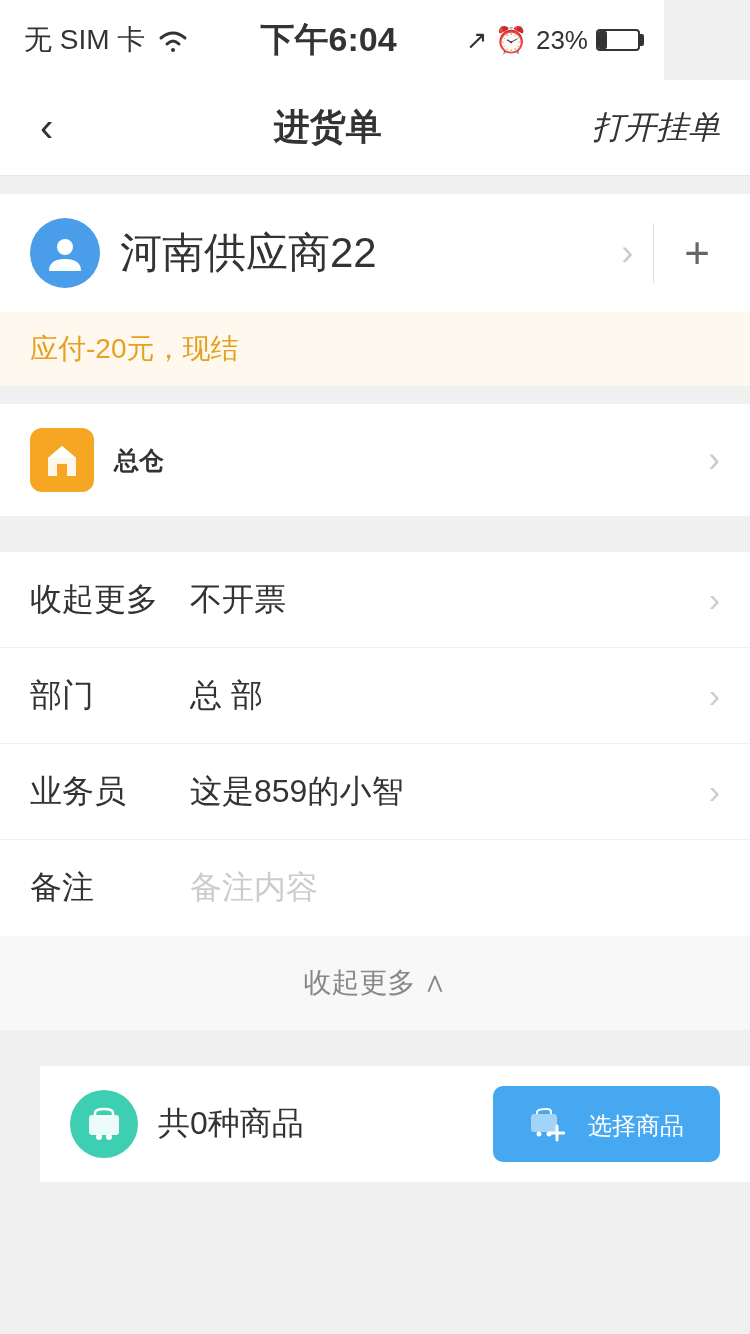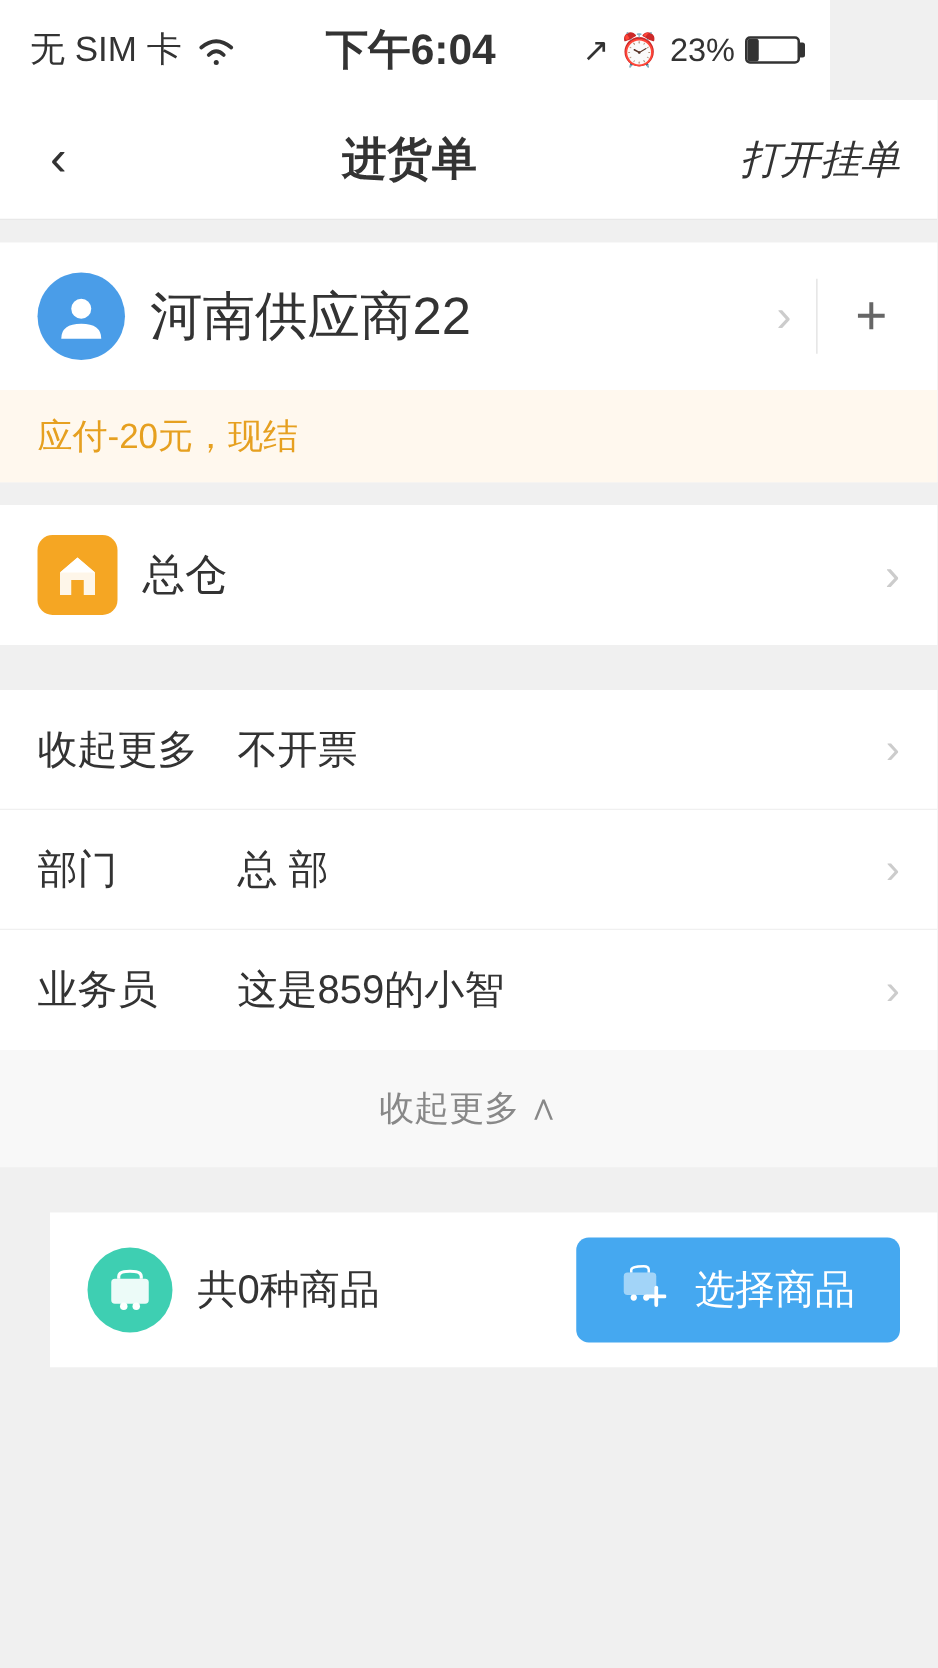--- a/index.html
+++ b/index.html
@@ -149,22 +149,23 @@
     .warehouse-icon {
       width: 64px; height: 64px;
       border-radius: 12px;
       background: #f5a623;
       display: flex; align-items: center; justify-content: center;
       margin-right: 20px;
       flex-shrink: 0;
     }
     .warehouse-name {
       flex: 1;
-      font-size: 34px;
-      color: #333;
+      font-size: 25px;
+      color: #333;
+      font-weight: bold;
     }
 
     
     .form-section {
       background: #fff;
       margin-top: 18px;
     }
     .form-row {
       display: flex;
       align-items: center;
@@ -225,26 +226,26 @@
       flex-shrink: 0;
     }
     .product-count {
       flex: 1;
       font-size: 32px;
       color: #333;
     }
     .select-product-btn {
       background: #45a8f0;
       color: #fff;
-      font-size: 32px;
+      font-size: 24px;
       border: none;
       border-radius: 10px;
       padding: 20px 36px;
       display: flex;
-      align-items: flex-start;
+      align-items: flex-end;
       gap: 23px;
       cursor: pointer;
     }
 
     
     .page-bg {
       background: #f0f0f0;
       flex: 1;
       min-height: 300px;
     }
@@ -330,20 +331,24 @@
     <span class="form-value">总 部</span>
     <span class="form-chevron">›</span>
   </div>
 
   <div class="form-row">
     <span class="form-label">业务员</span>
     <span class="form-value">这是859的小智</span>
     <span class="form-chevron">›</span>
   </div>
 
+  <div class="form-row">
+    <span class="form-label">备注</span>
+    <span class="form-value placeholder">备注内容</span>
+  </div>
 
 </div>
 
 <div class="collapse-bar">
   <span>收起更多 ∧</span>
 </div>
 
 <div class="section-gap"></div>
 
 <div class="product-bar">

